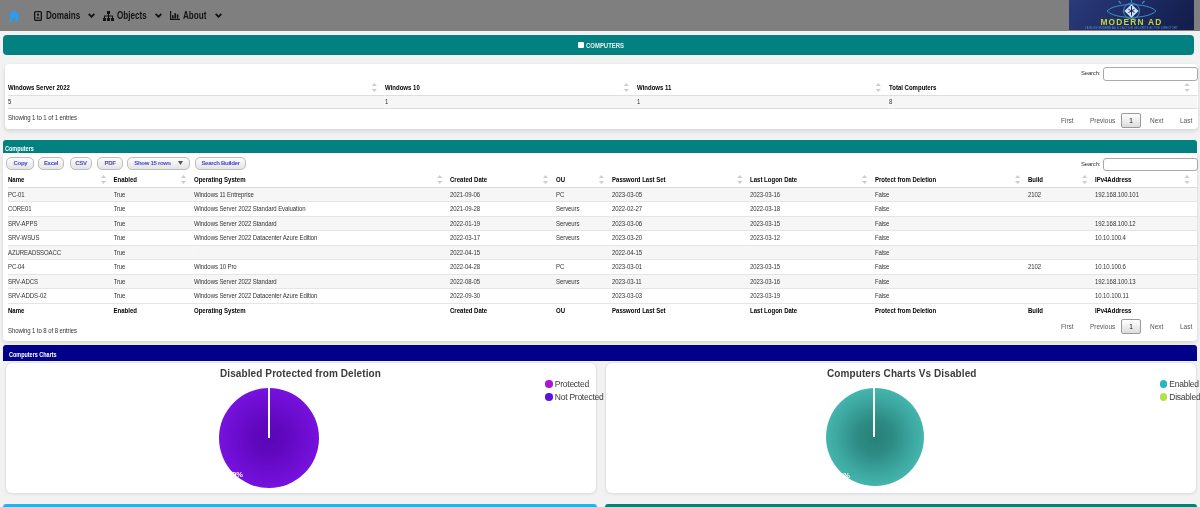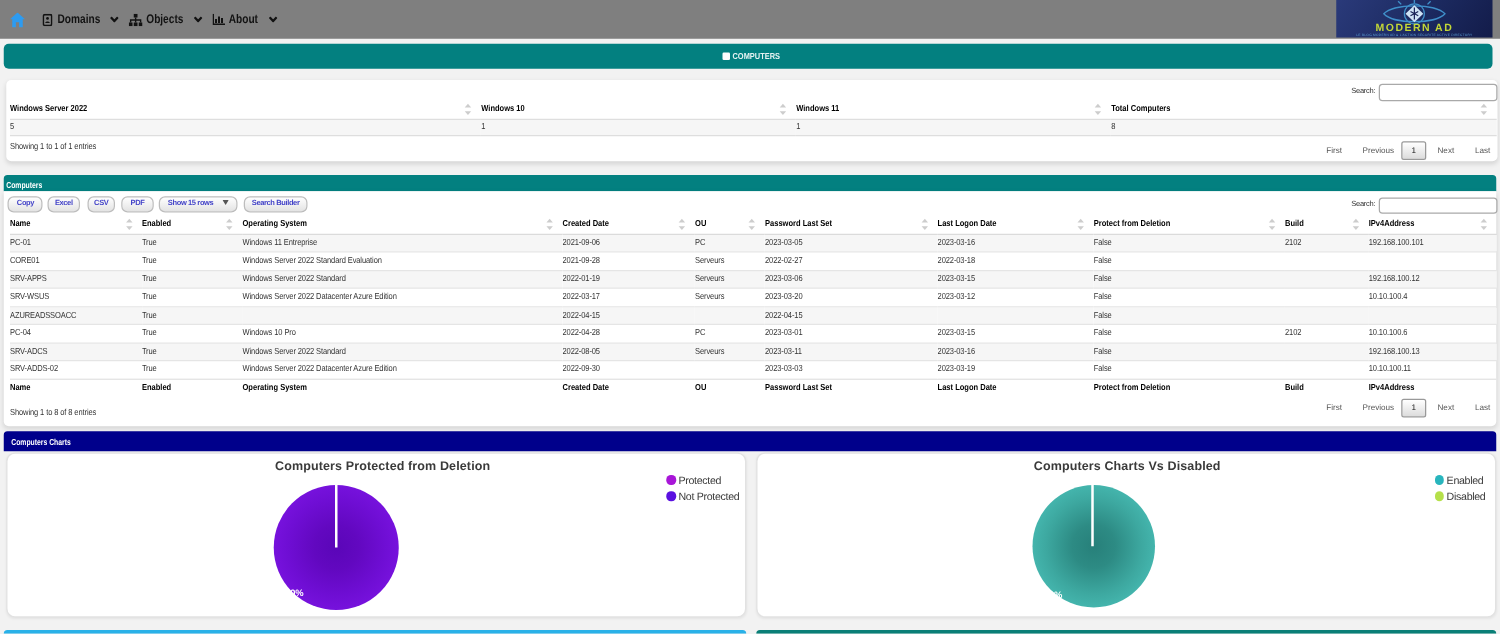--- a/index.html
+++ b/index.html
@@ -59,21 +59,21 @@
 .cL { left:5px; }
 .cR { left:605px; }
 .ctitle { position:absolute; top:4.5px; font-size:10px; font-weight:bold; color:#3a3a3a; letter-spacing:0.1px; white-space:nowrap; }
 .pie { position:absolute; border-radius:50%; width:100px; height:100px; top:24.5px; }
 .pieL { left:212.5px; background:radial-gradient(circle at 50% 50%, #5a06b8 0%, #6208c0 25%, #6f0ed4 55%, #7d15e4 85%, #8318ec 100%); }
 .pieR { left:219.5px; width:98px; height:98px; top:25px; background:radial-gradient(circle at 50% 50%, #27807a 0%, #2d8b84 25%, #3da8a0 55%, #4ac0b8 85%, #4dc4bc 100%); }
 .pie .tick { position:absolute; left:49px; top:0; width:2px; height:50px; background:#fff; }
 .pieR .tick { left:47px; height:49px; }
 .pie .pct { position:absolute; left:0; width:100%; top:82.5px; color:#fff; font-size:7.5px; letter-spacing:-0.2px; font-weight:bold; }
 .legend { position:absolute; font-size:8.5px; letter-spacing:-0.25px; color:#3a3a3a; }
-.legend div { height:13.3px; line-height:13.3px; white-space:nowrap; }
+.legend div { height:13.3px; line-height:13.3px; white-space:nowrap;margin-left:12px; }
 .legend i { display:inline-block; width:7.5px; height:7.5px; border-radius:50%; margin-right:2.3px; vertical-align:-1px; }
 .lgL { left:533px; top:377.5px; }
 .lgR { left:1147.5px; top:377.5px; }
 
 
 .botL { position:absolute; left:3px; top:503.5px; width:594px; height:3.5px; background:#29b1e8; border-radius:3px 3px 0 0; }
 .botR { position:absolute; left:605px; top:503.5px; width:592px; height:3.5px; background:#0a7f77; border-radius:3px 3px 0 0; }
 </style>
 </head>
 <body>
@@ -332,21 +332,21 @@
   <div class="pager p2">
       <i class="w1">First</i>
       <i class="w2">Previous</i>
       <span class="cur">1</span>
       <i class="w3">Next</i>
       <i class="w4">Last</i>
     </div>
 
   <div class="hdr3"><b>Computers Charts</b></div>
   <div class="chart cL">
-    <div class="ctitle" style="left:214px;">Computers Protected from Deletion</div>
+    <div class="ctitle" style="left:214px;">Disabled Protected from Deletion</div>
     <div class="pie pieL">
         <div class="tick"></div>
         <div class="pct">100.0%</div>
       </div>
   </div>
   <div class="legend lgL">
     <div><i style="background:#a816d8"></i>Protected</div>
     <div><i style="background:#5a10e0"></i>Not Protected</div>
   </div>
   <div class="chart cR">

